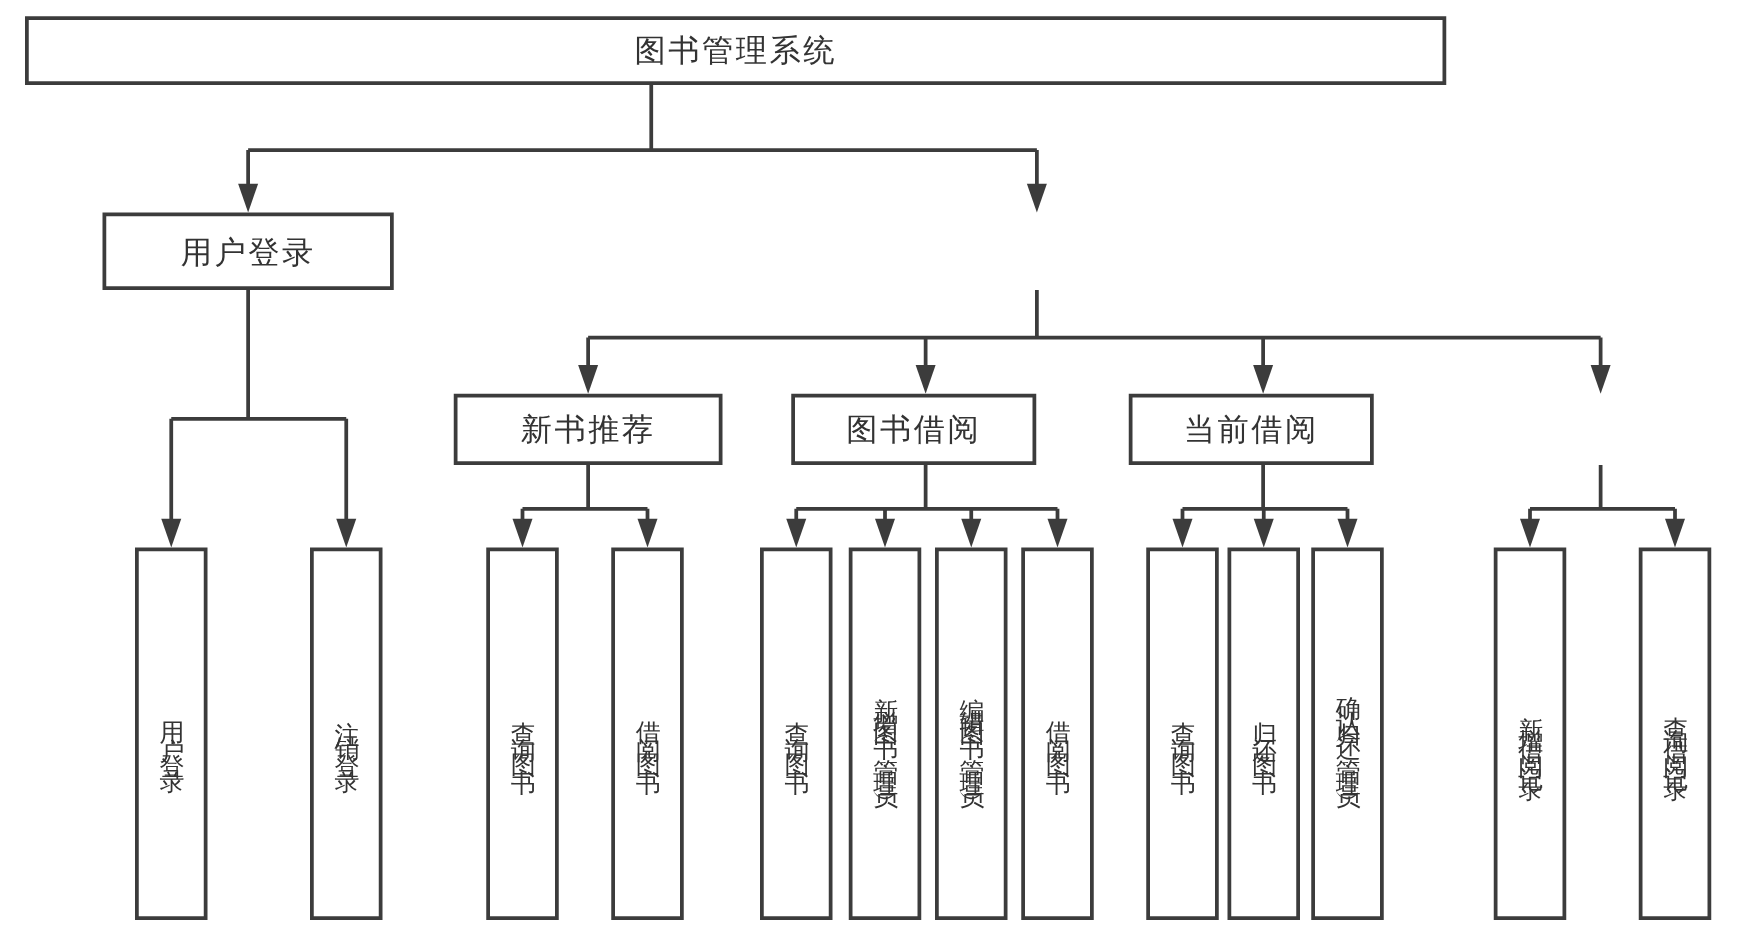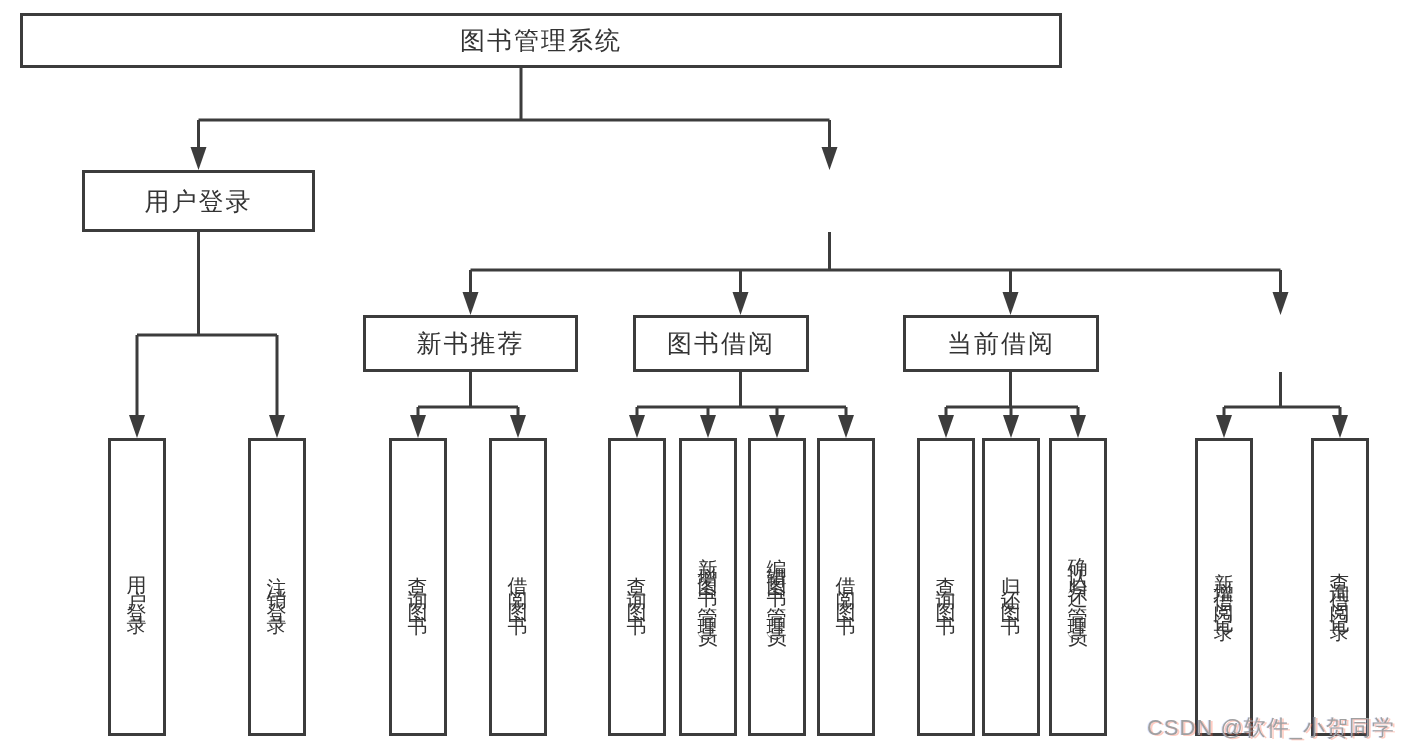--- a/index.html
+++ b/index.html
@@ -77,32 +77,32 @@
       <path d="M769 415 h16 l-8 23 z"></path>
       <path d="M838 415 h16 l-8 23 z"></path>
       <path d="M938 415 h16 l-8 23 z"></path>
       <path d="M1003 415 h16 l-8 23 z"></path>
       <path d="M1070 415 h16 l-8 23 z"></path>
       <path d="M1216 415 h16 l-8 23 z"></path>
       <path d="M1332 415 h16 l-8 23 z"></path>
     </g>
   </svg>
 
-  <div class="hbox" style="left:20px;top:13px;width:1042px;height:55px">
+  <div class="hbox" style="left:20px;top:13px;width:1137px;height:55px">
     <span>图书管理系统</span>
   </div>
 
   <div class="hbox" style="left:82px;top:170px;width:233px;height:62px">
     <span>用户登录</span>
   </div>
 
   <div class="hbox" style="left:363px;top:315px;width:215px;height:57px">
     <span>新书推荐</span>
   </div>
-  <div class="hbox" style="left:633px;top:315px;width:176px;height:57px">
+  <div class="hbox" style="left:633px;top:315px;width:196px;height:57px">
     <span>图书借阅</span>
   </div>
   <div class="hbox" style="left:903px;top:315px;width:196px;height:57px">
     <span>当前借阅</span>
   </div>
 
   <div class="vbox" style="left:108px">
     <span>用户登录</span>
   </div>
   <div class="vbox" style="left:248px">
@@ -139,14 +139,13 @@
     <span>确认归还（管理员）</span>
   </div>
 
   <div class="vbox long" style="left:1195px">
     <span>新增借阅记录</span>
   </div>
   <div class="vbox long" style="left:1311px">
     <span>查询借阅记录</span>
   </div>
 
-  <div id="watermark">CSDN @软件_小贺同学</div>
 </div>
 
 </body></html>

